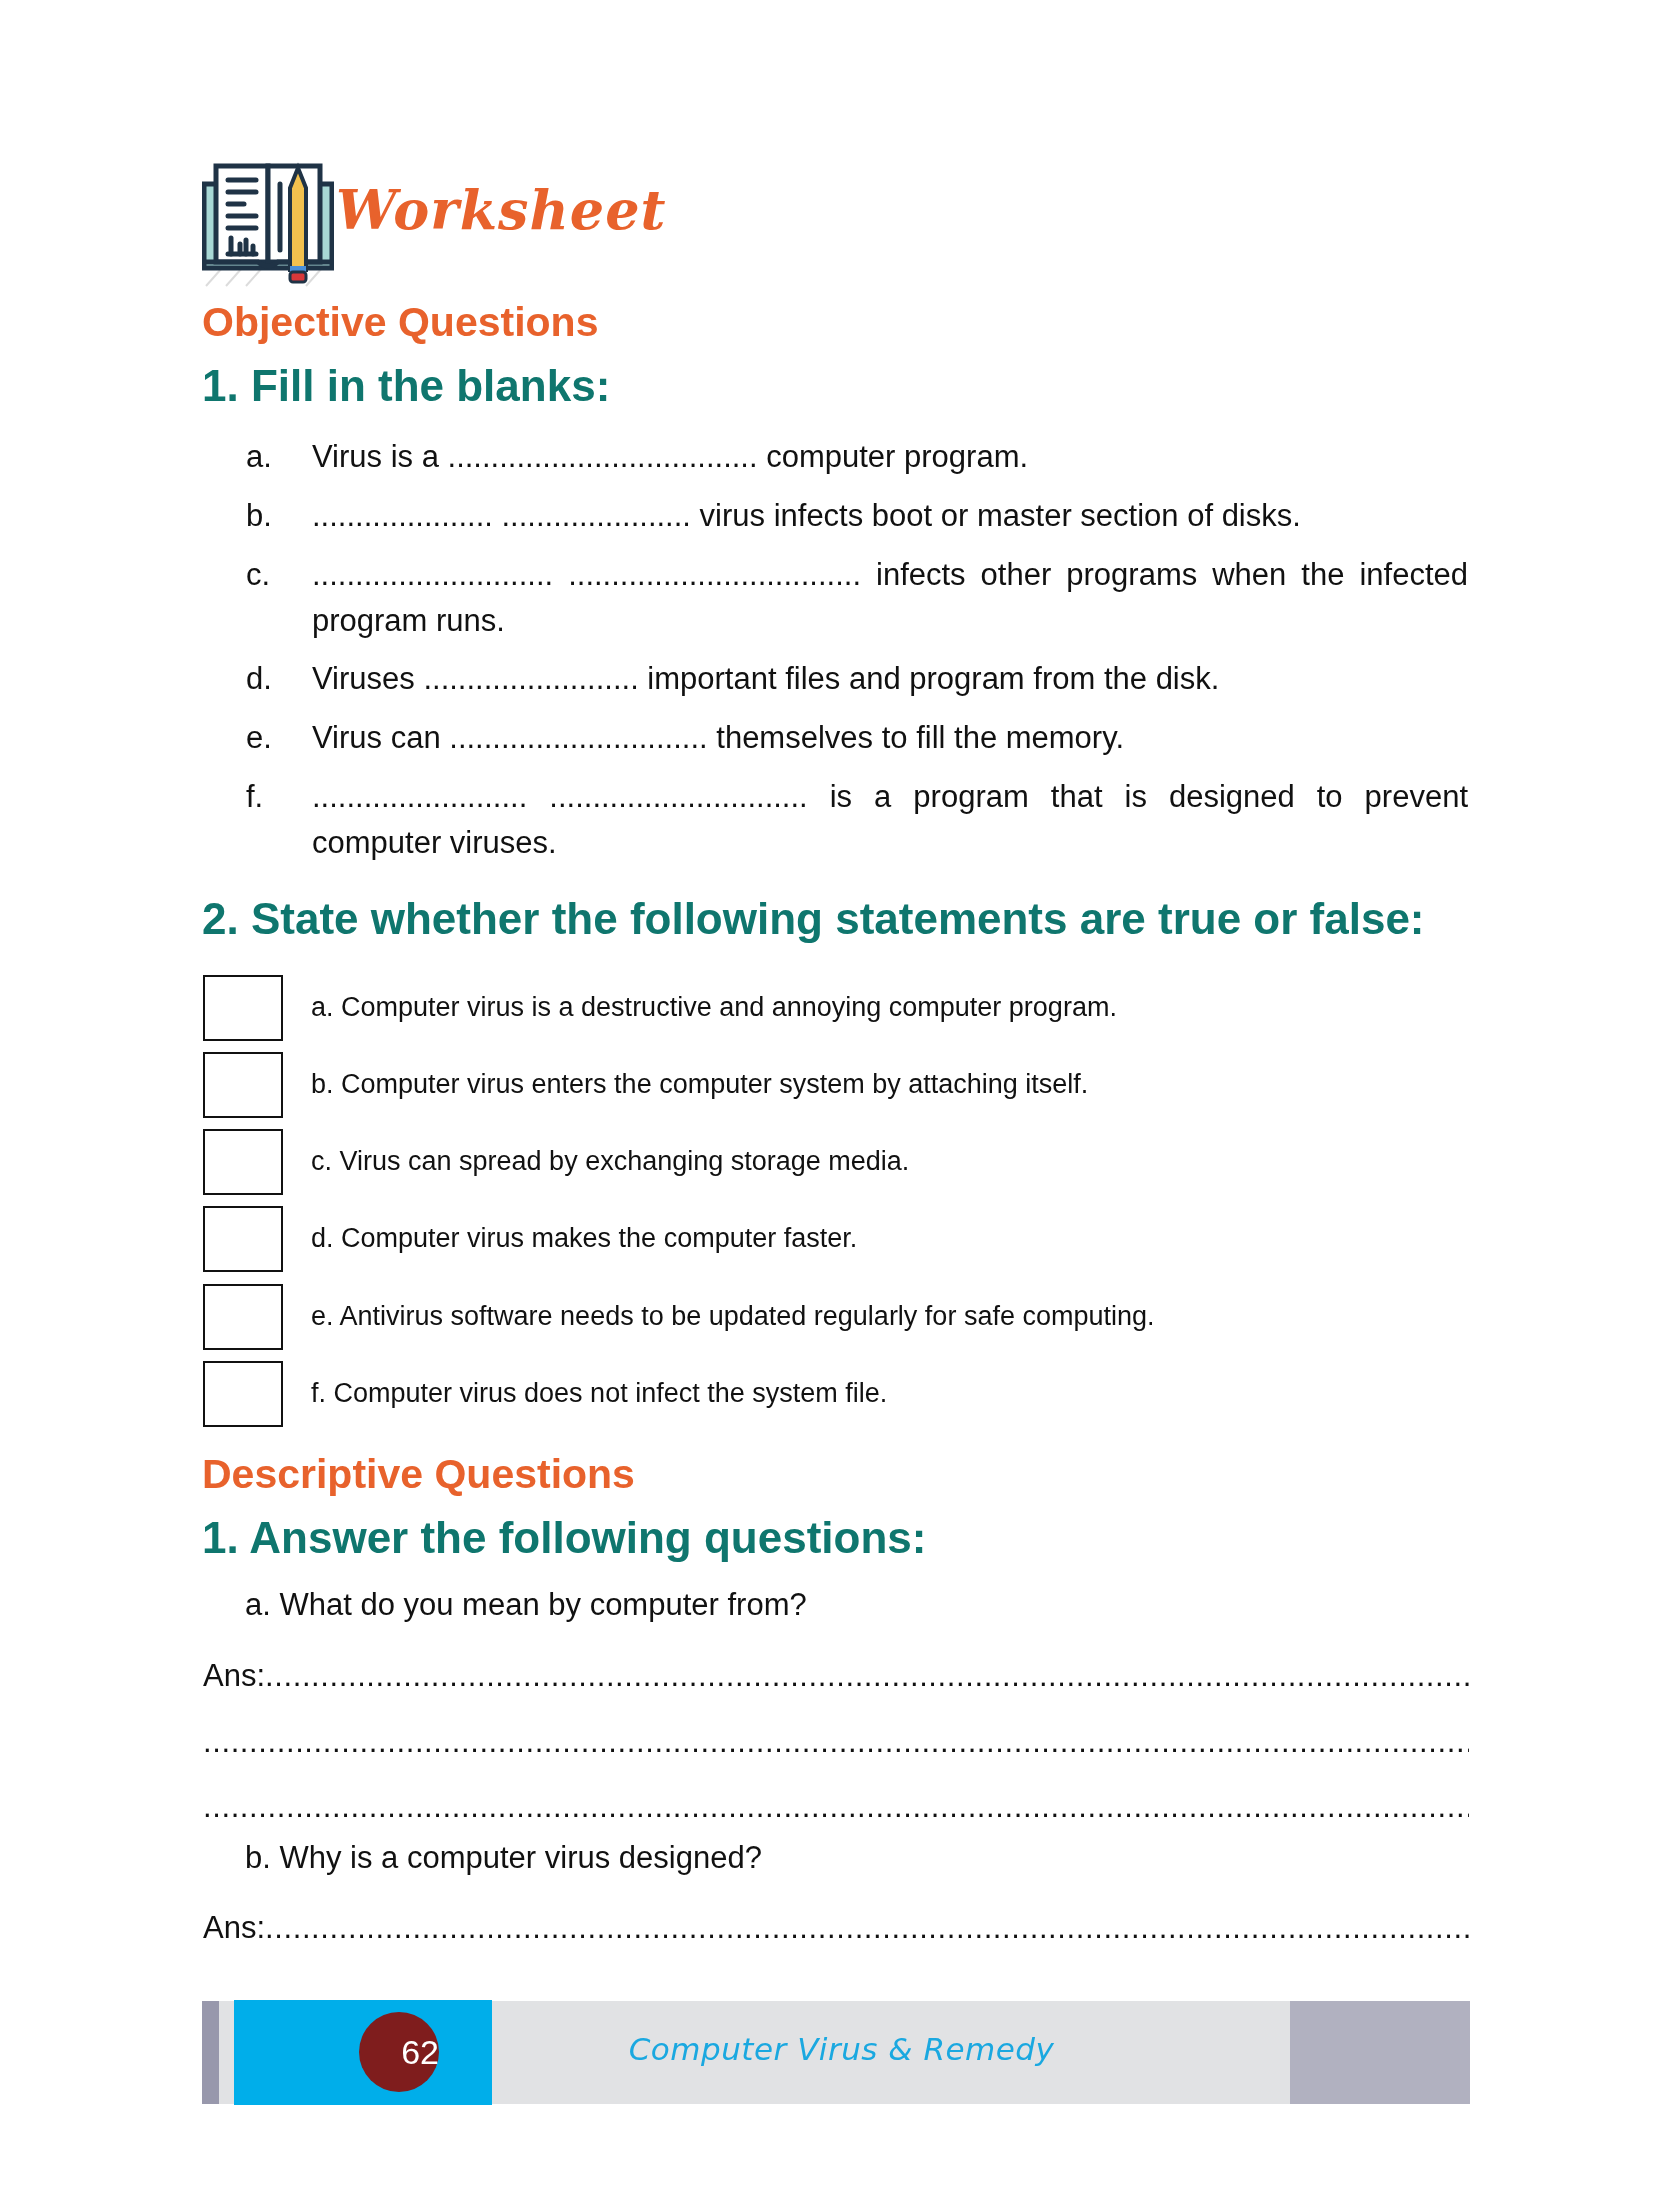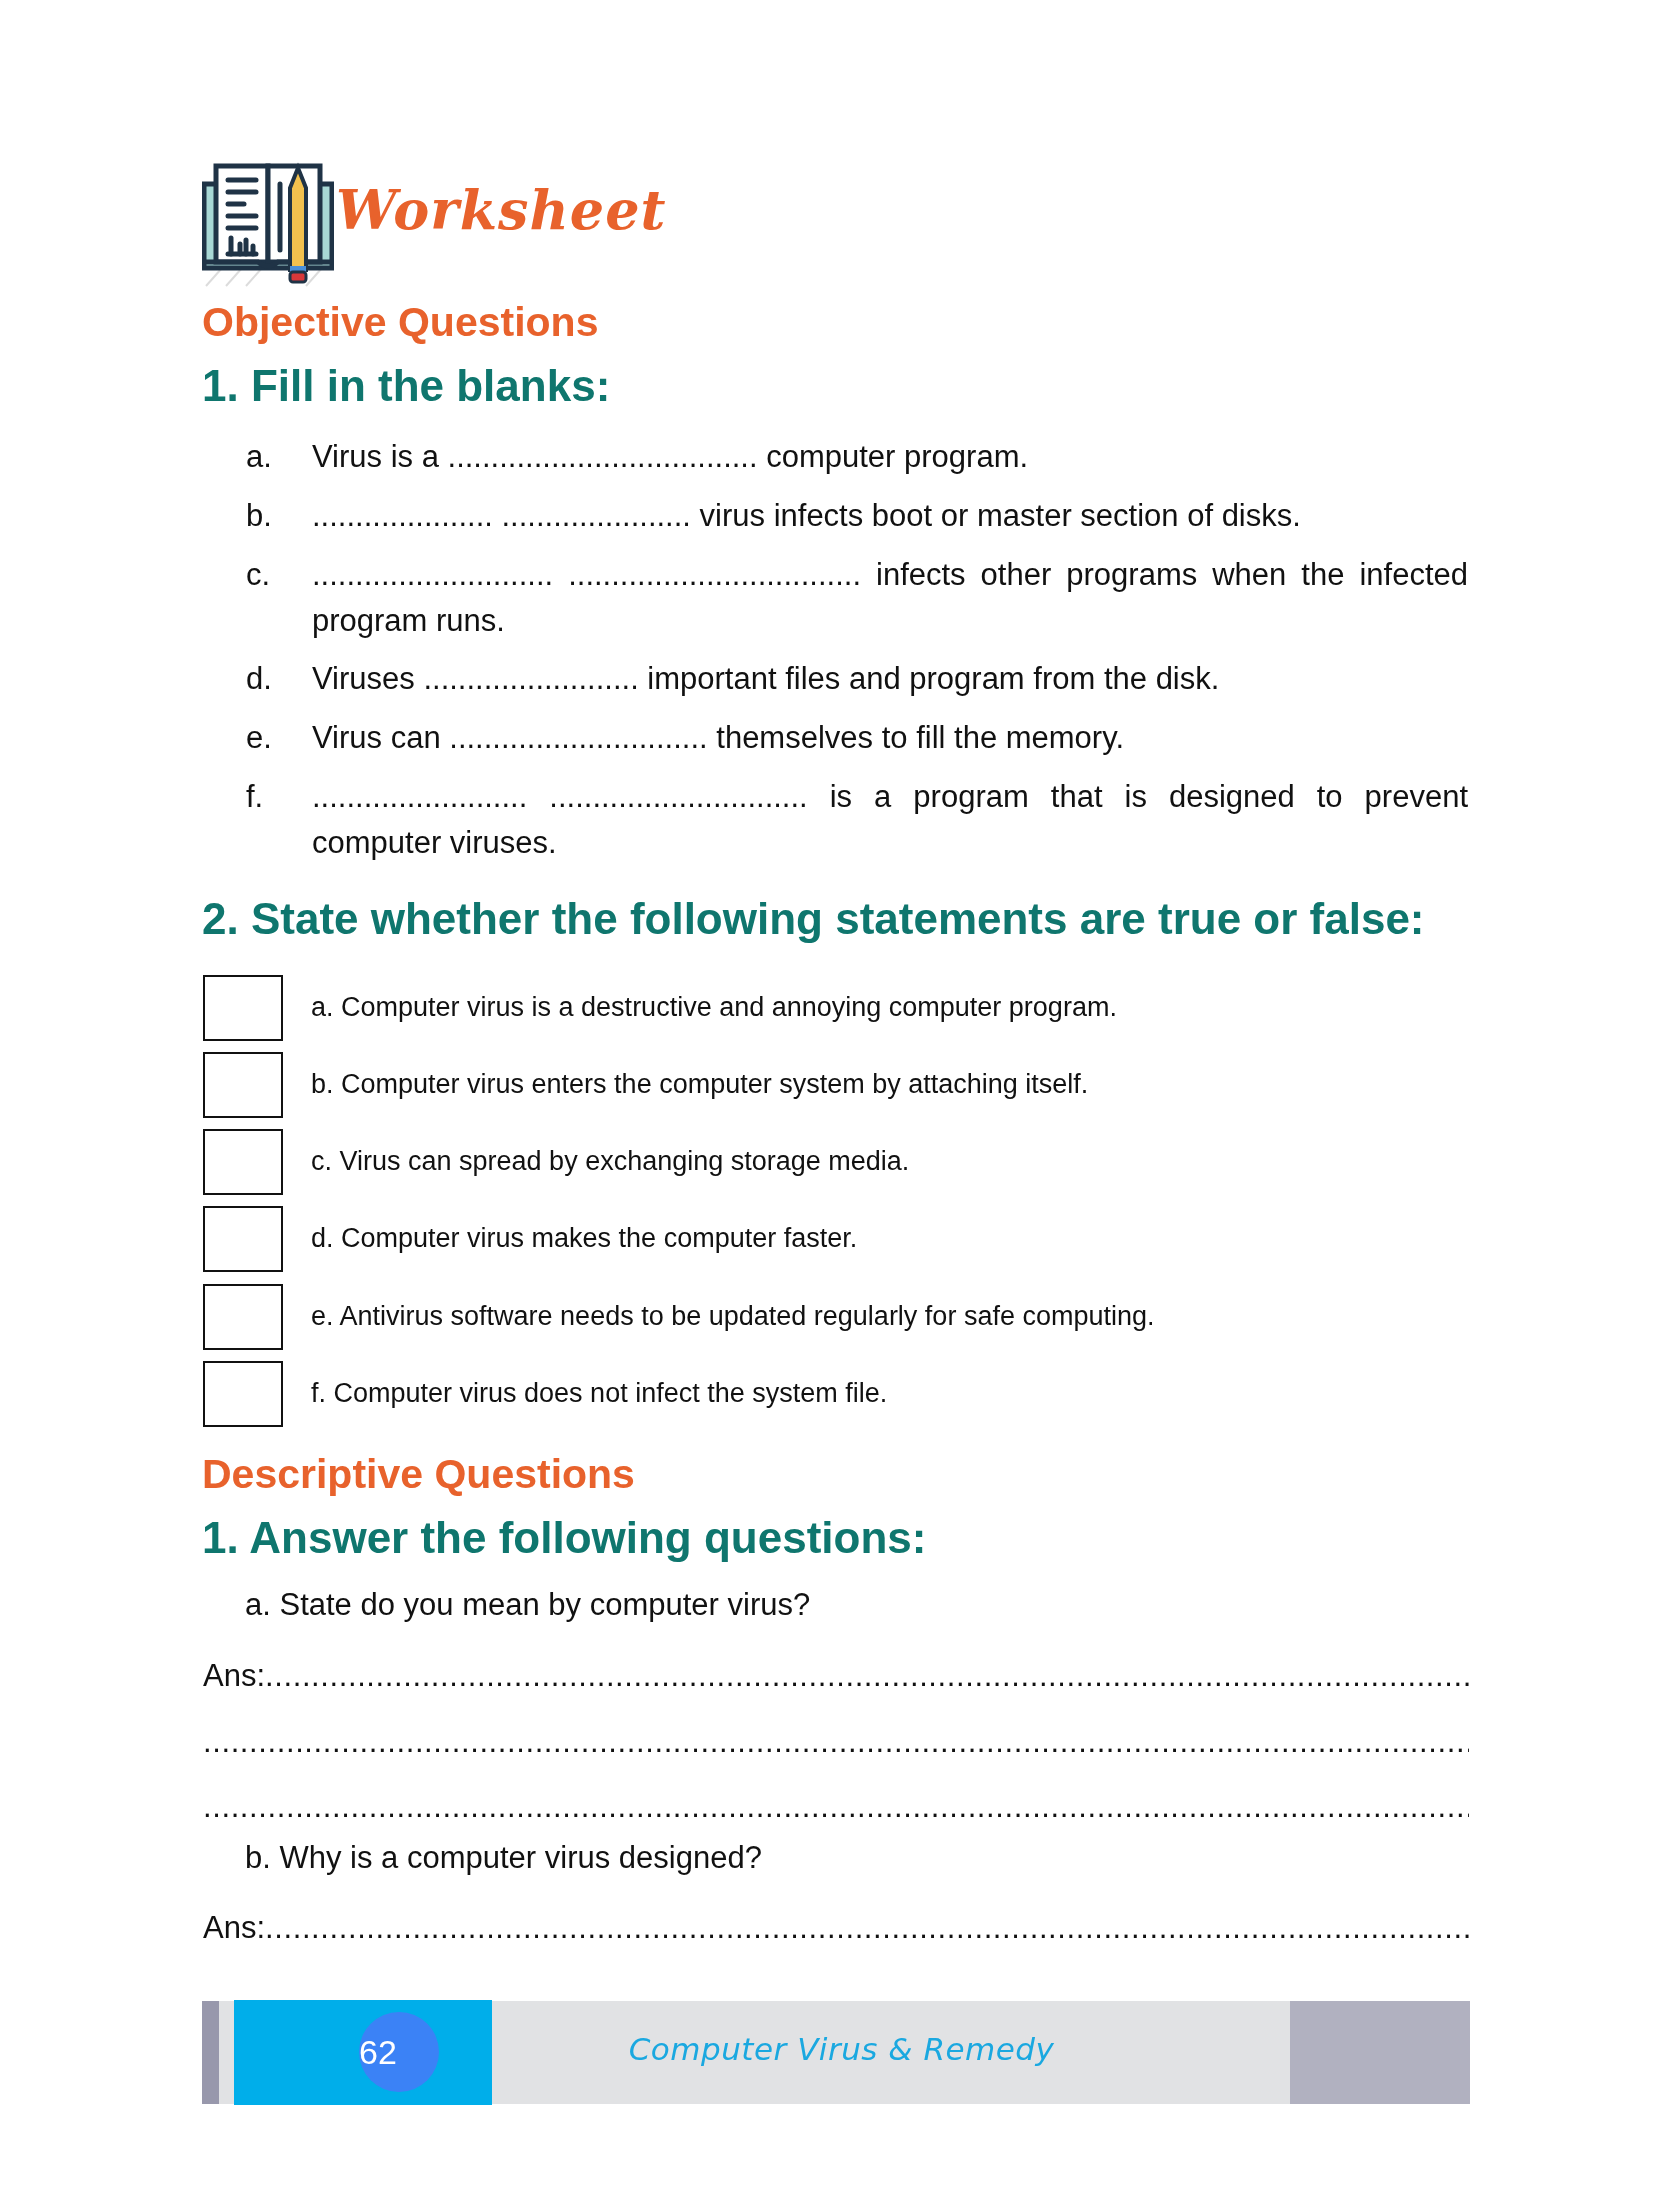--- a/index.html
+++ b/index.html
@@ -38,21 +38,21 @@
              overflow: hidden; white-space: nowrap; letter-spacing: 0.6px; }
 
   
   #footer { position: absolute; left: 202px; top: 2001px; width: 1268px; height: 103px; }
   #footer .strip { position: absolute; left: 0; top: 0; width: 17px; height: 103px; background: #9898ac; }
   #footer .gap { position: absolute; left: 17px; top: 0; width: 15px; height: 103px; background: #e1e2e4; }
   #footer .blue { position: absolute; left: 32px; top: -1px; width: 258px; height: 105px; background: #00aeea; }
   #footer .mid { position: absolute; left: 290px; top: 0; width: 798px; height: 103px; background: #e1e2e4; }
   #footer .right { position: absolute; left: 1088px; top: 0; width: 180px; height: 103px; background: #b1b1c0; }
   #page-num { position: absolute; left: 125px; top: 12px; width: 80px; height: 80px; border-radius: 50%;
-              background: #3b82f6; color: #ffffff; font-size: 34px; line-height: 80px; text-align: left; }
+              background: #7f1d1d; color: #ffffff; font-size: 34px; line-height: 80px; text-align: right; }
   #chapter-title { position: absolute; left: 290px; width: 699px; top: 30px; text-align: center;
                    font-family: "DejaVu Sans", sans-serif; font-size: 31px; color: #1aa8e0;
                    font-style: italic; letter-spacing: 0.5px; }
 </style>
 </head>
 <body>
 
 <div id="ws-icon">
   <svg width="132" height="130" viewBox="0 0 132 130">
     <g stroke="#dcdcdc" stroke-width="2">
@@ -136,21 +136,21 @@
   <span class="tx">e.  Antivirus software needs to be updated regularly for safe computing.</span>
 </div>
 <div class="tf" style="top:1361px;padding-left:27px;">
   <div class="box"></div>
   <span class="tx">f.   Computer virus does not infect the system file.</span>
 </div>
 
 <div class="h-orange" style="top:1450px;">Descriptive  Questions</div>
 <div class="h-blue" style="top:1518px;">1. Answer the following questions:</div>
 
-<div class="q" style="top:1585px;">a.  State do you mean by computer virus?</div>
+<div class="q" style="top:1585px;">a.  What do you mean by computer from?</div>
 <div class="ans" style="top:1656px;">
   <span class="lbl">Ans:</span>
   <span class="dots">..........................................................................................................................................................................................</span>
 </div>
 <div class="dotline" style="top:1722px;">..........................................................................................................................................................................................</div>
 <div class="dotline" style="top:1787px;">..........................................................................................................................................................................................</div>
 
 <div class="q" style="top:1838px;">b.  Why is a computer virus designed?</div>
 <div class="ans" style="top:1908px;">
   <span class="lbl">Ans:</span>

